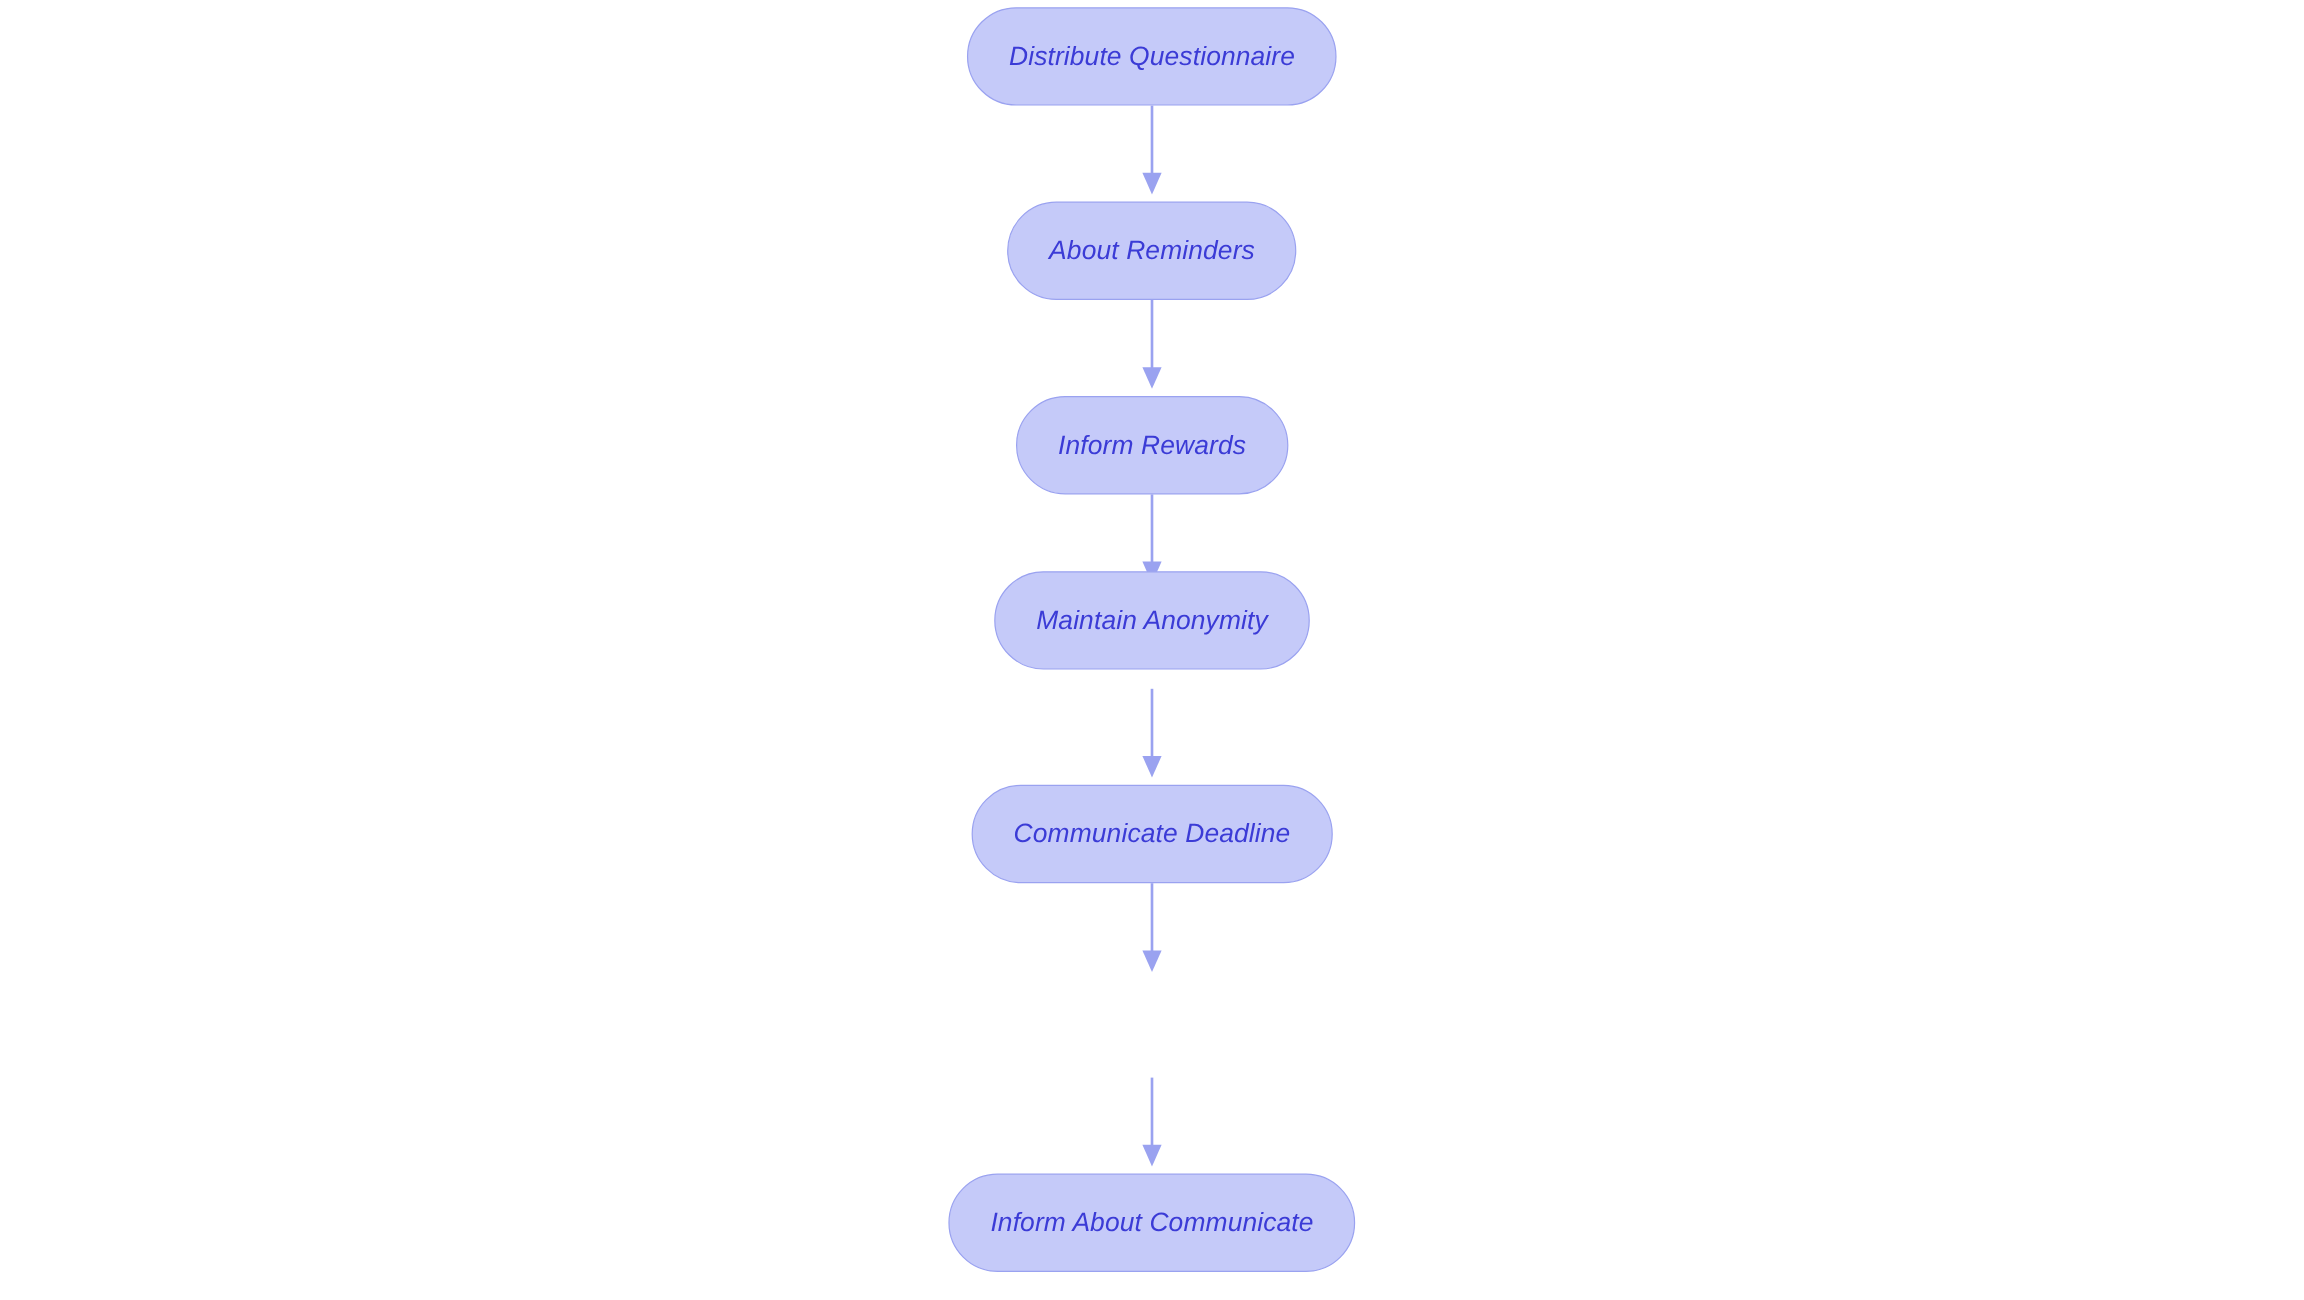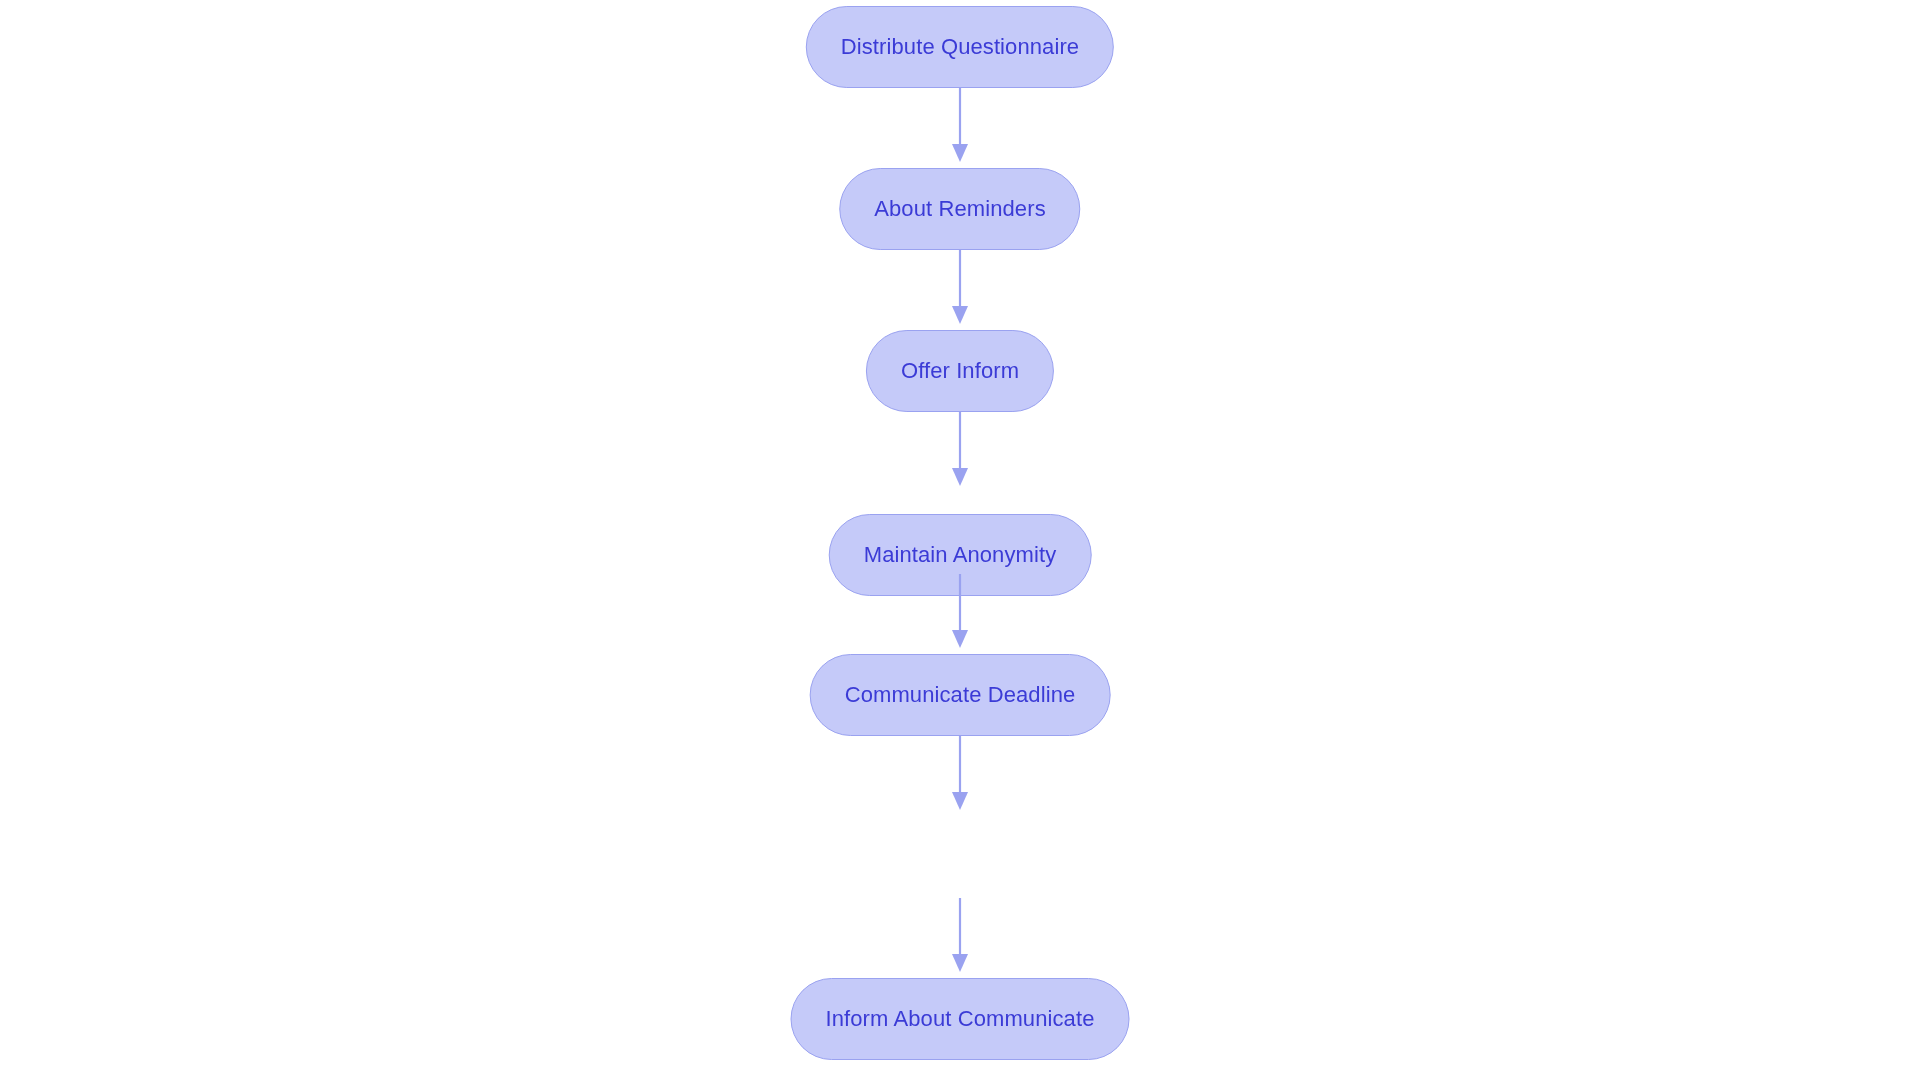--- a/index.html
+++ b/index.html
@@ -20,20 +20,21 @@
     height: 1083px;
     background: #ffffff;
   }
 
   .flow-column {
     position: absolute;
     left: 0;
     top: 0;
     width: 1920px;
     height: 1083px;
+    font-style: italic;
   }
 
   .flow-node {
     position: absolute;
     left: 50%;
     transform: translateX(-50%);
     box-sizing: border-box;
     height: 82px;
     border-radius: 41px;
     background: #c5caf9;
@@ -89,31 +90,31 @@
     </div>
 
     <div class="flow-edge" style="top: 250px; height: 76px;">
       <svg width="40" height="76" viewBox="0 0 40 76">
         <line x1="20" y1="0" x2="20" y2="60" stroke="#9aa2f0" stroke-width="2.2"></line>
         <polygon points="12,56 28,56 20,74" fill="#9aa2f0"></polygon>
       </svg>
     </div>
 
     <div class="flow-node" style="top: 330px;">
-      <span class="flow-node-label">Offer Inform</span>
+      <span class="flow-node-label">Inform Rewards</span>
     </div>
 
     <div class="flow-edge" style="top: 412px; height: 76px;">
       <svg width="40" height="76" viewBox="0 0 40 76">
         <line x1="20" y1="0" x2="20" y2="60" stroke="#9aa2f0" stroke-width="2.2"></line>
         <polygon points="12,56 28,56 20,74" fill="#9aa2f0"></polygon>
       </svg>
     </div>
 
-    <div class="flow-node" style="top: 514px;">
+    <div class="flow-node" style="top: 476px;">
       <span class="flow-node-label">Maintain Anonymity</span>
     </div>
 
     <div class="flow-edge" style="top: 574px; height: 76px;">
       <svg width="40" height="76" viewBox="0 0 40 76">
         <line x1="20" y1="0" x2="20" y2="60" stroke="#9aa2f0" stroke-width="2.2"></line>
         <polygon points="12,56 28,56 20,74" fill="#9aa2f0"></polygon>
       </svg>
     </div>
 

